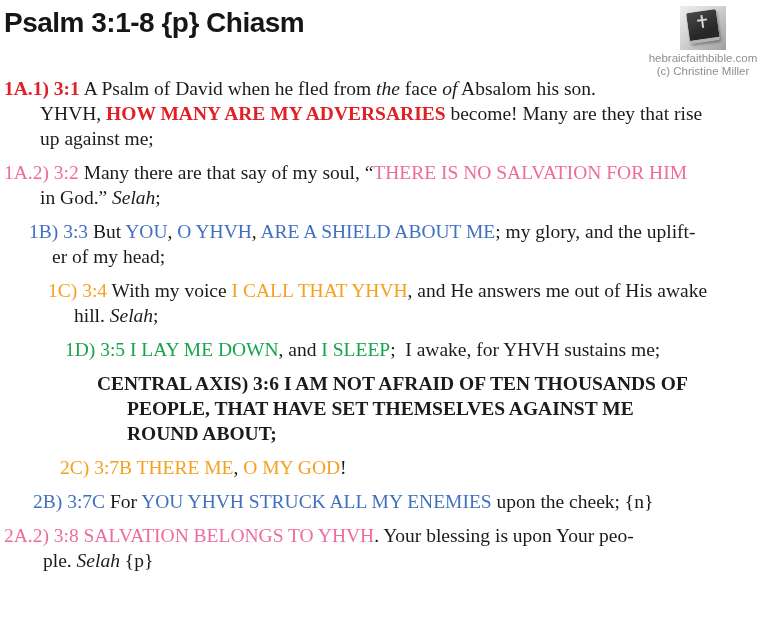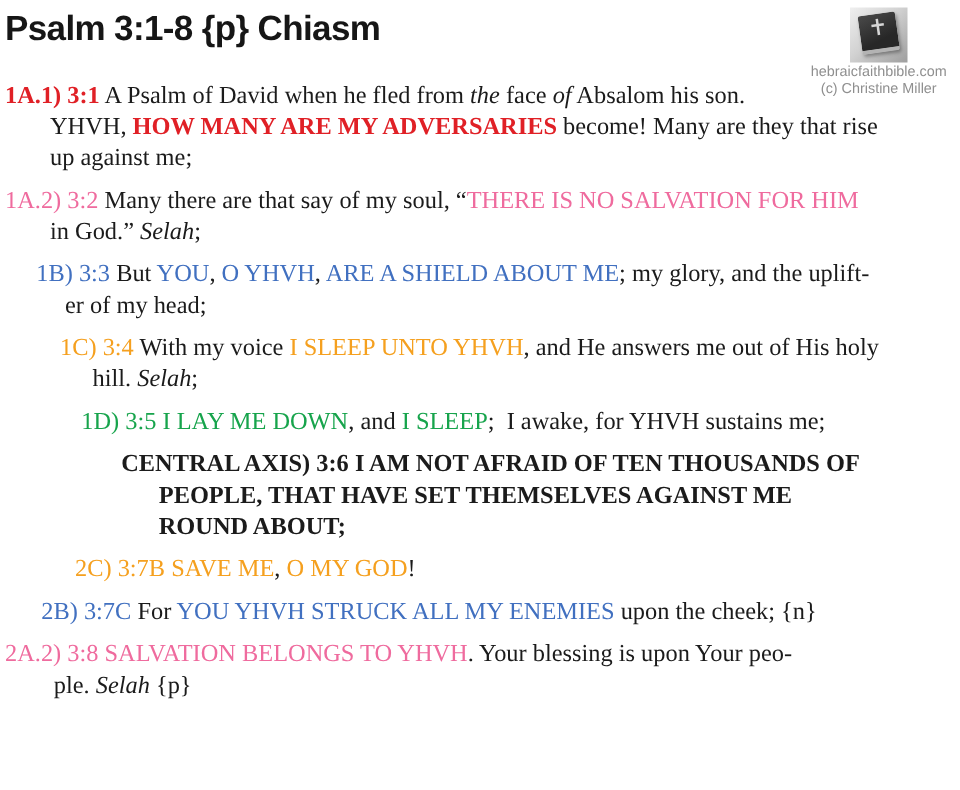--- a/index.html
+++ b/index.html
@@ -12,21 +12,21 @@
   .doc{padding:6px 12px 0 2px;}
   h1.title{
     font-family:"Liberation Sans","DejaVu Sans",sans-serif;
     font-weight:700;
     font-size:28px;
     line-height:34px;
     letter-spacing:-0.5px;
     color:#161616;
     margin:0 0 0 2px;
   }
-  .content{margin-top:24px;}
+  .content{margin-top:36px;}
   .para{
     font-size:19.5px;
     line-height:25px;
     margin:0 6px 9px 0;
   }
   .bold{font-weight:bold;}
   .ital{font-style:italic;}
   .c-black{color:var(--black,#1b1b1b);}
   .c-red{color:var(--red,#e02026);}
   .c-pink{color:var(--pink,#ef6b9e);}
@@ -72,20 +72,20 @@
       </div>
     </div>
     <div>hebraicfaithbible.com</div>
     <div>(c) Christine Miller</div>
   </div>
 
   <div class="content">
     <div class="para" style="padding-left: 38px; text-indent: -36px;"><span class="c-red bold">1A.1) 3:1</span><span class="c-black"> A Psalm of David when he fled from </span><span class="c-black ital">the</span><span class="c-black"> face </span><span class="c-black ital">of</span><span class="c-black"> Absalom his son.</span><br><span class="c-black">YHVH, </span><span class="c-red bold">HOW MANY ARE MY ADVERSARIES</span><span class="c-black"> become! Many are they that rise</span><br><span class="c-black">up against me;</span></div>
     <div class="para" style="padding-left: 38px; text-indent: -36px;"><span class="c-pink">1A.2) 3:2</span><span class="c-black"> Many there are that say of my soul, “</span><span class="c-pink">THERE IS NO SALVATION FOR HIM</span><br><span class="c-black">in God.” </span><span class="c-black ital">Selah</span><span class="c-black">;</span></div>
     <div class="para" style="padding-left: 50px; text-indent: -23px;"><span class="c-blue">1B) 3:3</span><span class="c-black"> But </span><span class="c-blue">YOU</span><span class="c-black">, </span><span class="c-blue">O YHVH</span><span class="c-black">, </span><span class="c-blue">ARE A SHIELD ABOUT ME</span><span class="c-black">; my glory, and the uplift-</span><br><span class="c-black">er of my head;</span></div>
-    <div class="para" style="padding-left: 72px; text-indent: -26px;"><span class="c-orange">1C) 3:4</span><span class="c-black"> With my voice </span><span class="c-orange">I SLEEP UNTO YHVH</span><span class="c-black">, and He answers me out of His holy</span><br><span class="c-black">hill. </span><span class="c-black ital">Selah</span><span class="c-black">;</span></div>
+    <div class="para" style="padding-left: 72px; text-indent: -26px;"><span class="c-orange">1C) 3:4</span><span class="c-black"> With my voice </span><span class="c-orange">I CALL THAT YHVH</span><span class="c-black">, and He answers me out of His awake</span><br><span class="c-black">hill. </span><span class="c-black ital">Selah</span><span class="c-black">;</span></div>
     <div class="para" style="padding-left: 63px; text-indent: 0px;"><span class="c-green">1D) 3:5 I LAY ME DOWN</span><span class="c-black">, and </span><span class="c-green">I SLEEP</span><span class="c-black">;&nbsp; I awake, for YHVH sustains me;</span></div>
     <div class="para" style="padding-left: 125px; text-indent: -30px;"><span class="c-black bold">CENTRAL AXIS) 3:6 I AM NOT AFRAID OF TEN THOUSANDS OF</span><br><span class="c-black bold">PEOPLE, THAT HAVE SET THEMSELVES AGAINST ME</span><br><span class="c-black bold">ROUND ABOUT;</span></div>
-    <div class="para" style="padding-left: 58px; text-indent: 0px;"><span class="c-orange">2C) 3:7B SAVE ME</span><span class="c-black">, </span><span class="c-orange">O MY GOD</span><span class="c-black">!</span></div>
+    <div class="para" style="padding-left: 58px; text-indent: 0px;"><span class="c-orange">2C) 3:7B THERE ME</span><span class="c-black">, </span><span class="c-orange">O MY GOD</span><span class="c-black">!</span></div>
     <div class="para" style="padding-left: 31px; text-indent: 0px;"><span class="c-blue">2B) 3:7C</span><span class="c-black"> For </span><span class="c-blue">YOU YHVH STRUCK ALL MY ENEMIES</span><span class="c-black"> upon the cheek; {n}</span></div>
     <div class="para" style="padding-left: 41px; text-indent: -39px;"><span class="c-pink">2A.2) 3:8 SALVATION BELONGS TO YHVH</span><span class="c-black">. Your blessing is upon Your peo-</span><br><span class="c-black">ple. </span><span class="c-black ital">Selah</span><span class="c-black"> {p}</span></div>
   </div>
 </div>
 
 </body></html>

